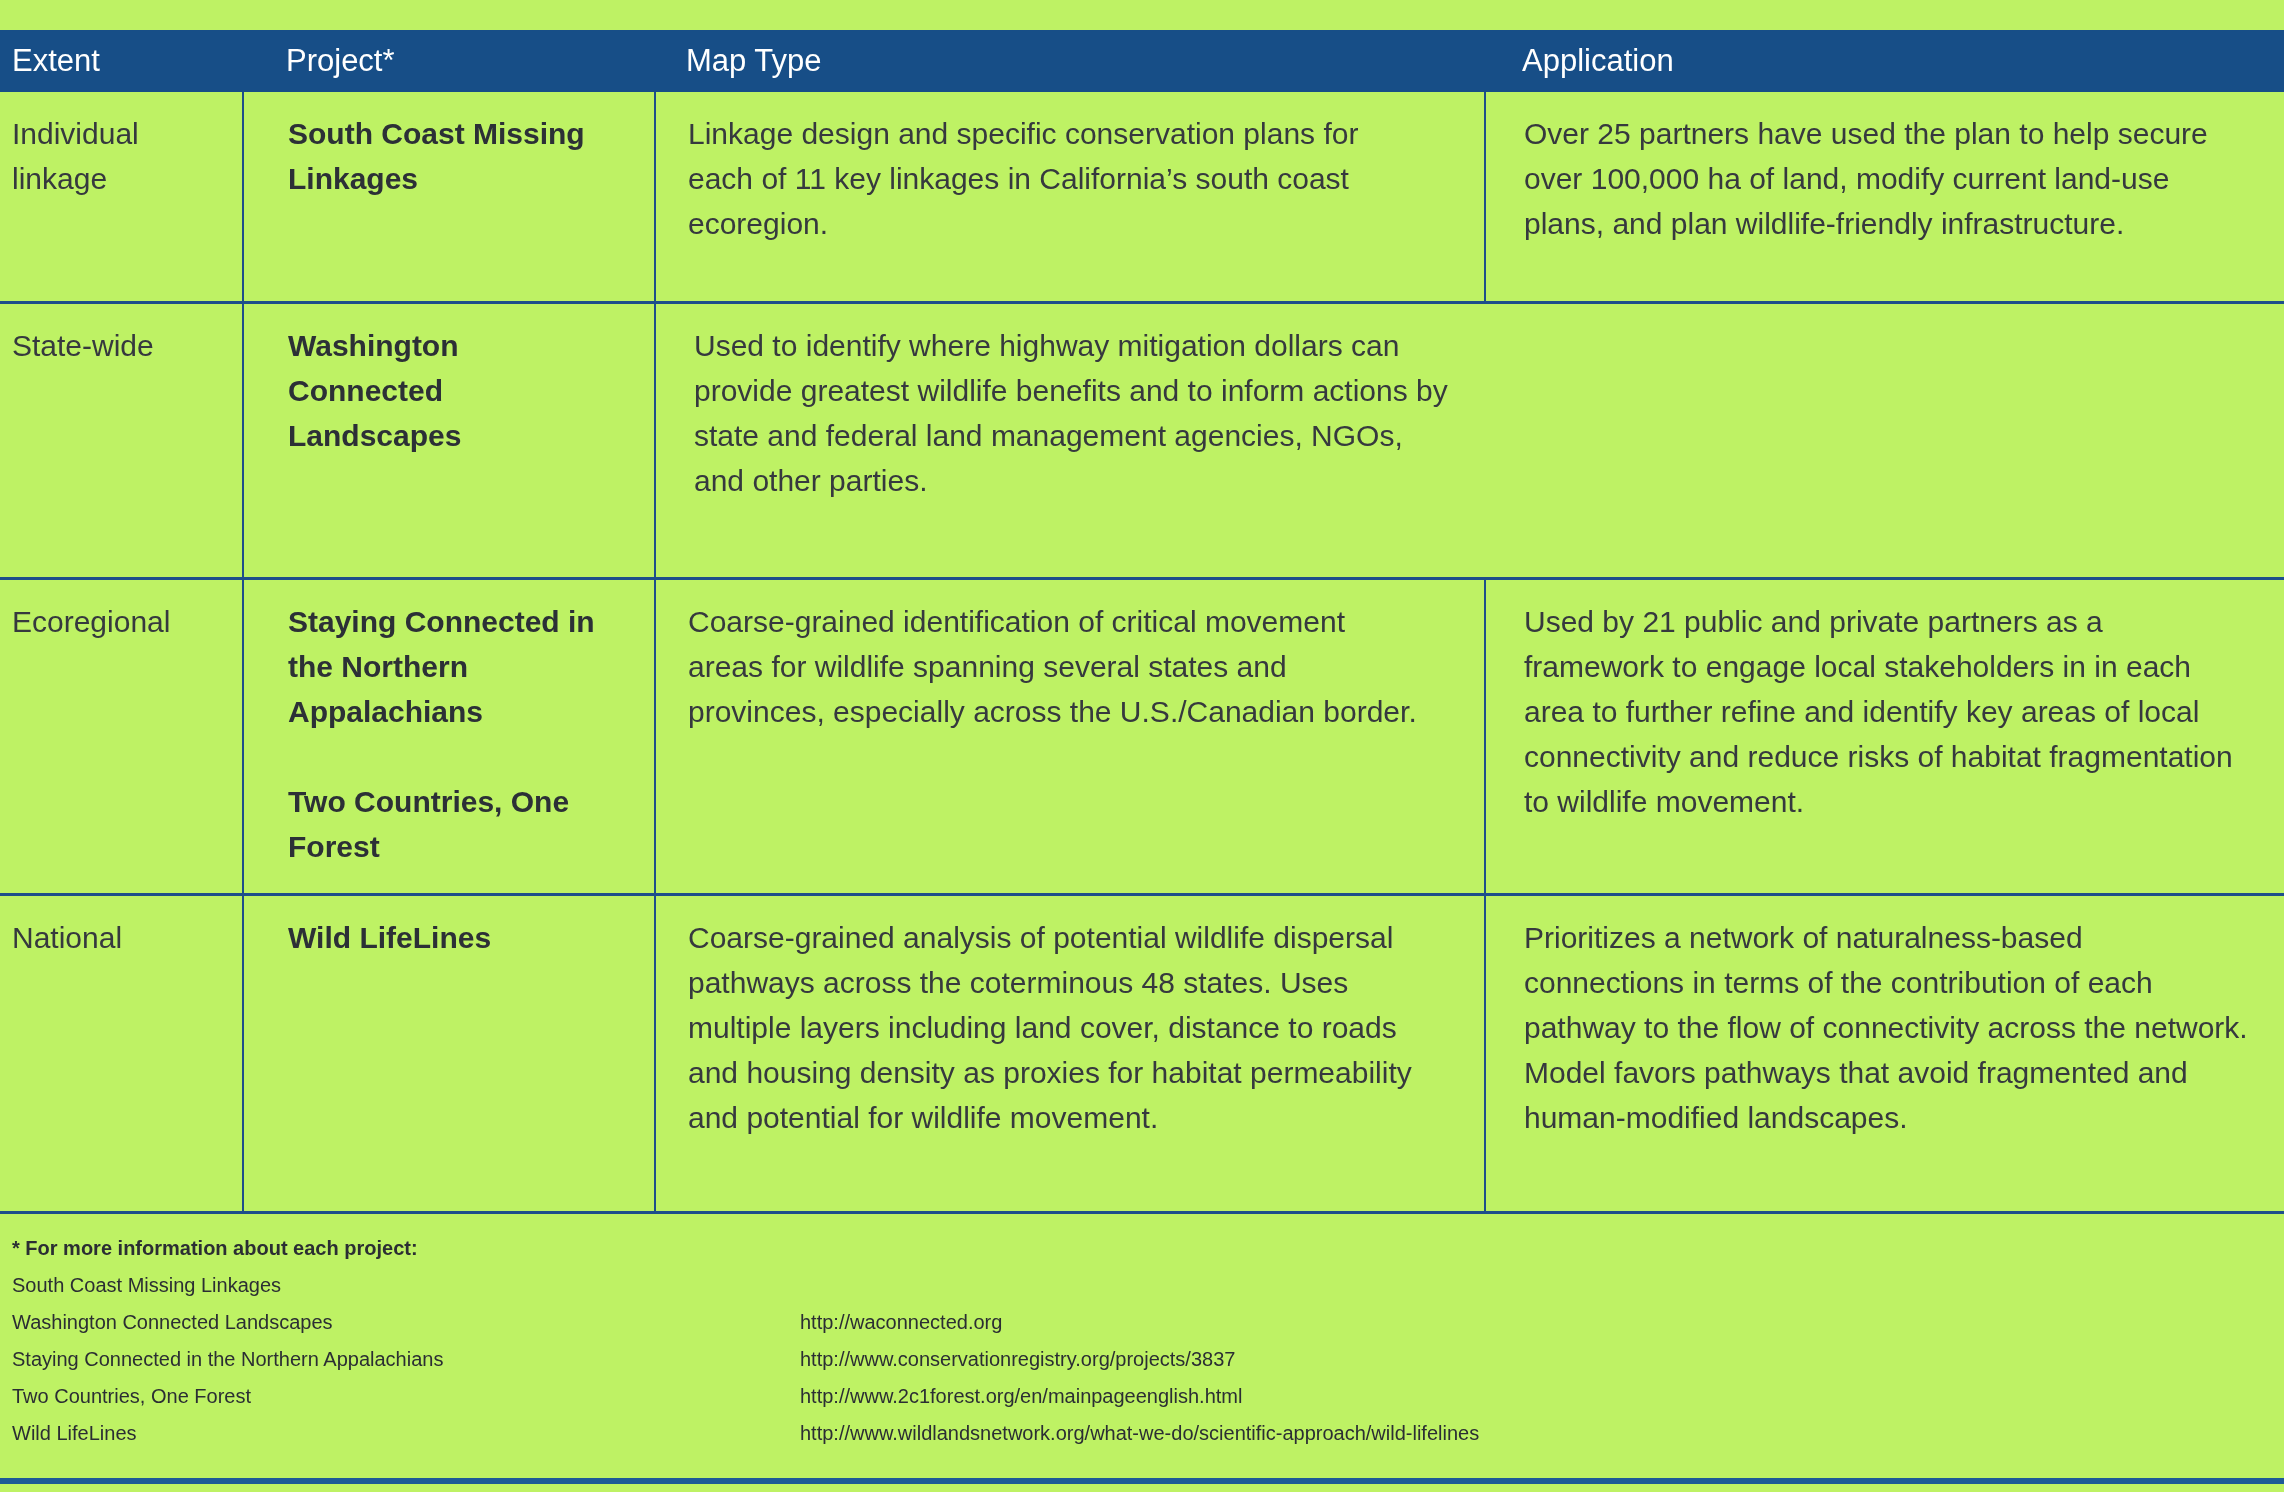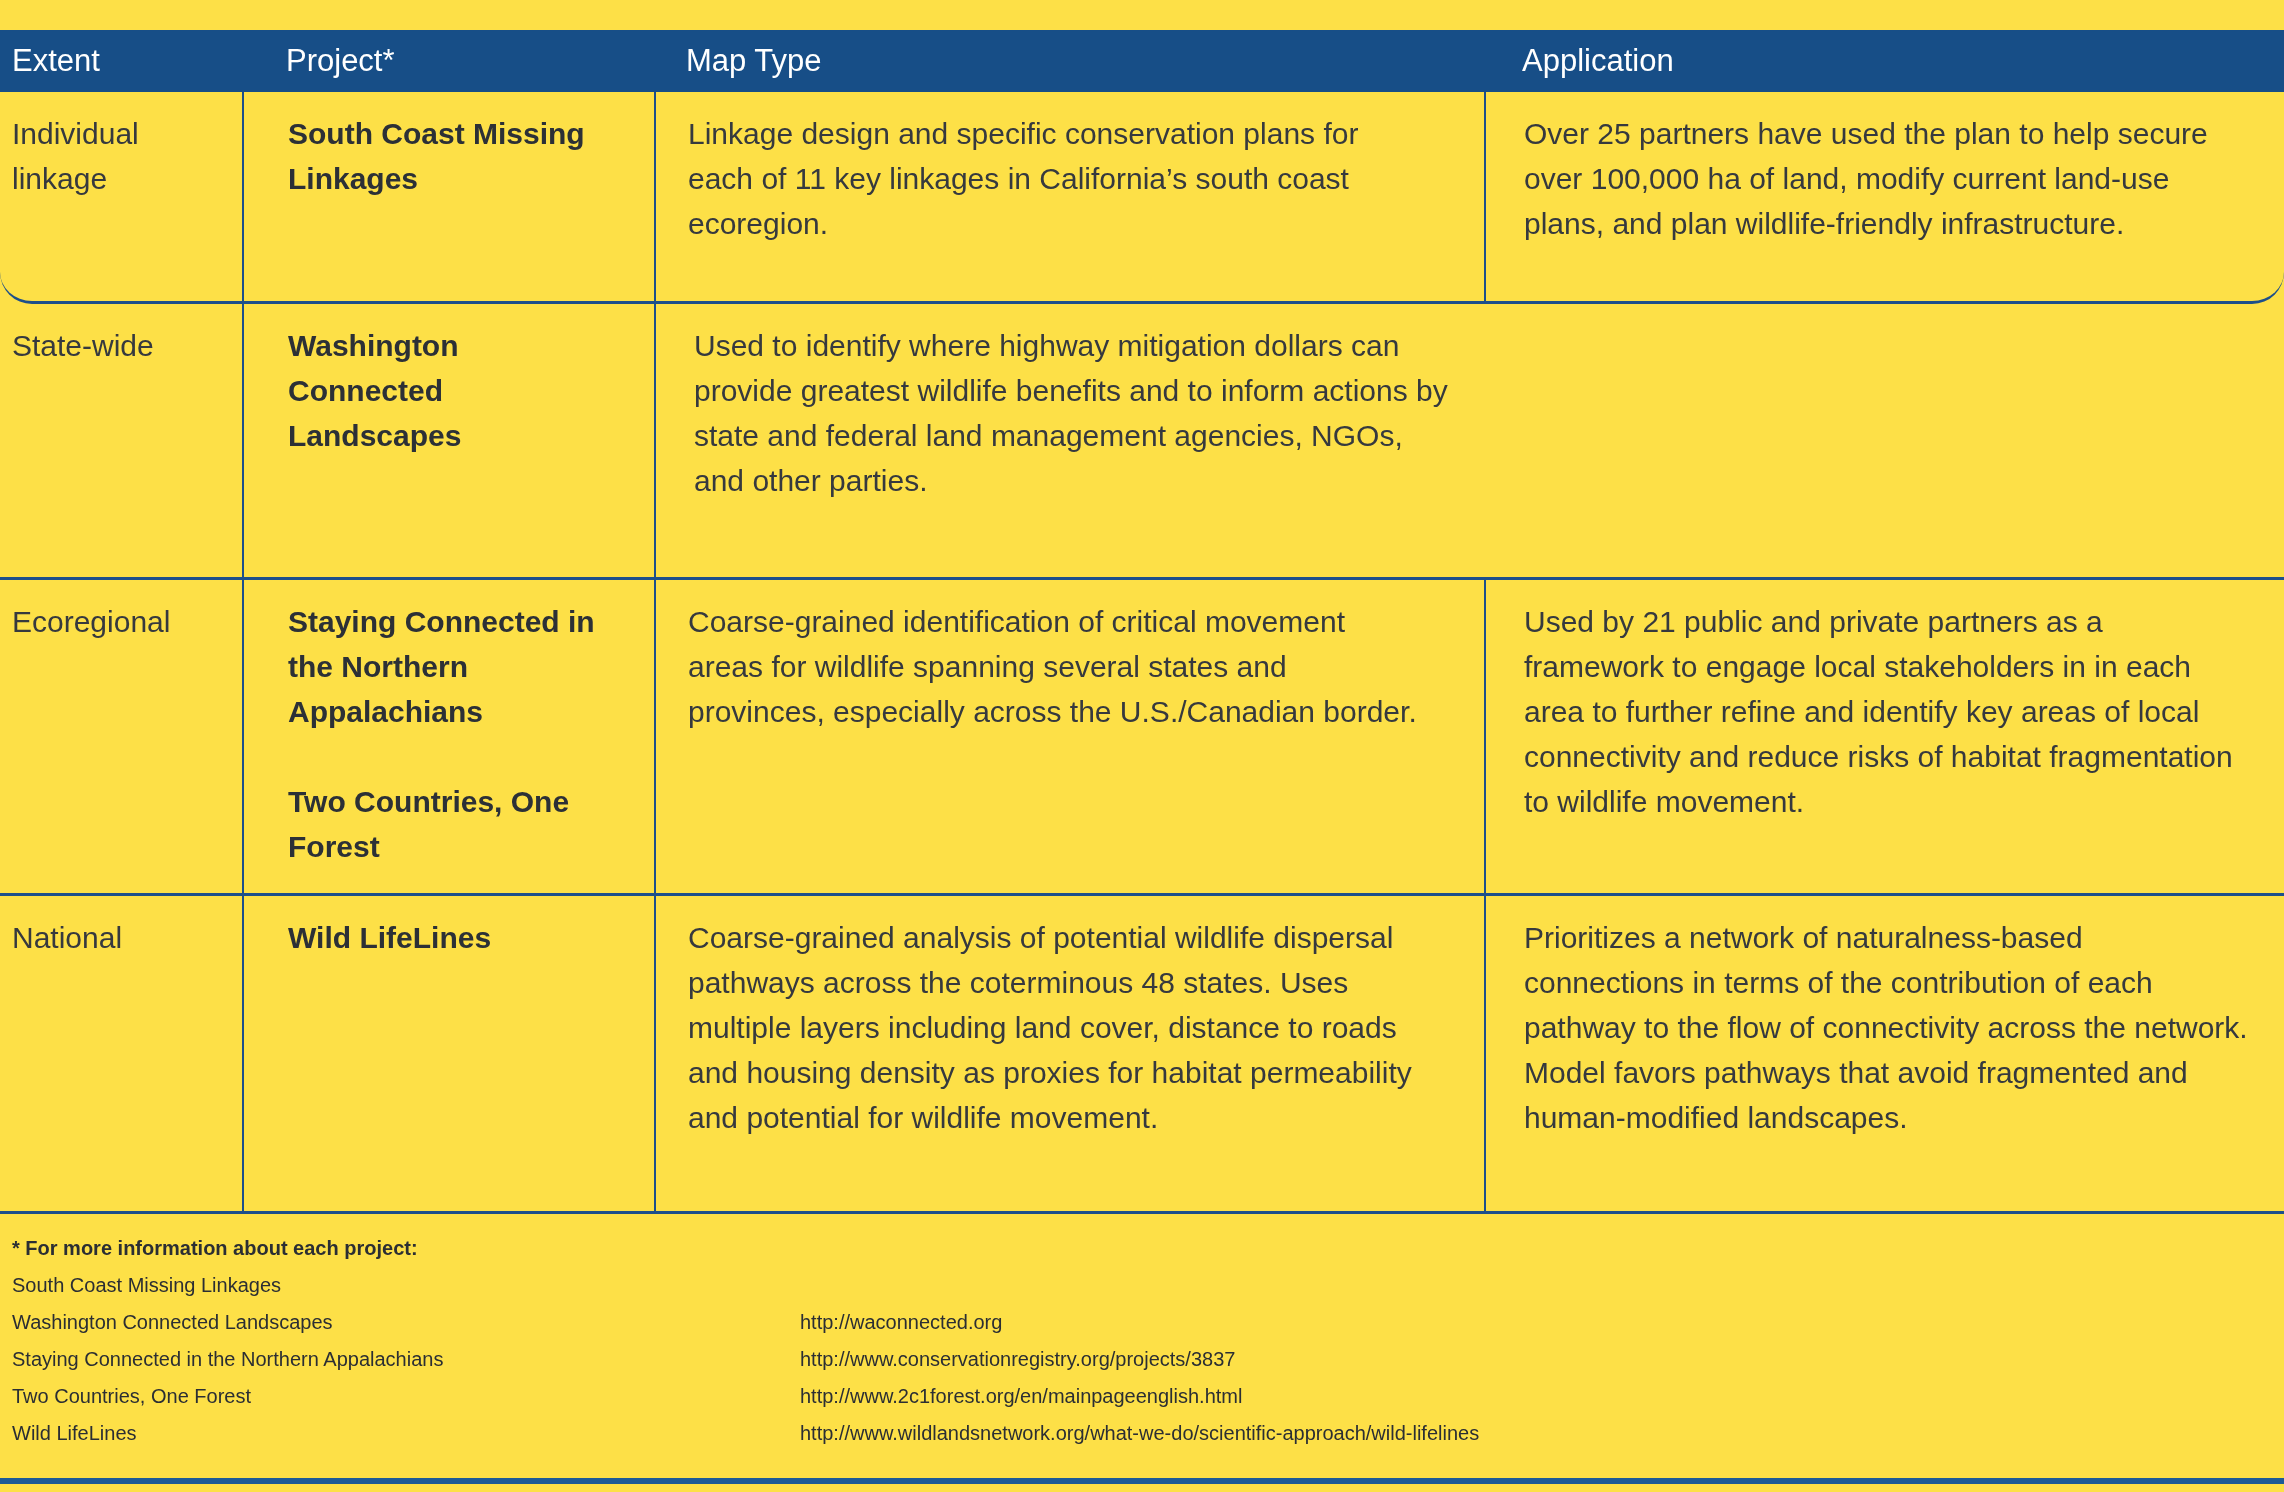--- a/index.html
+++ b/index.html
@@ -5,21 +5,21 @@
   html, body {
     margin: 0;
     padding: 0;
     background: #dde3ef;
   }
   .page {
     width: 2284px;
     height: 1492px;
     box-sizing: border-box;
     padding-top: 30px;
-    background: #fde047;
+    background: #bef264;
     font-family: "Liberation Sans", sans-serif;
     color: #36393e;
     overflow: hidden;
     position: relative;
   }
   
   .theader, .trow {
     display: grid;
     grid-template-columns: 242px 412px 830px 1fr;
     width: 100%;
@@ -33,21 +33,21 @@
     display: flex;
     align-items: center;
     color: #ffffff;
     font-size: 31px;
     font-weight: 400;
     box-sizing: border-box;
   }
   .trow {
     border-bottom: 3px solid #1d4f8a;
   }
-  .trow.r1 { min-height: 212px; border-radius: 32px; }
+  .trow.r1 { min-height: 212px; }
   .trow.r2 { min-height: 276px; }
   .trow.r3 { min-height: 316px; }
   .trow.r4 { min-height: 318px; }
   .cell {
     box-sizing: border-box;
     font-size: 30px;
     line-height: 45px;
     padding: 19px 30px 22px 32px;
   }
   .cell + .cell, .hcell + .hcell {

